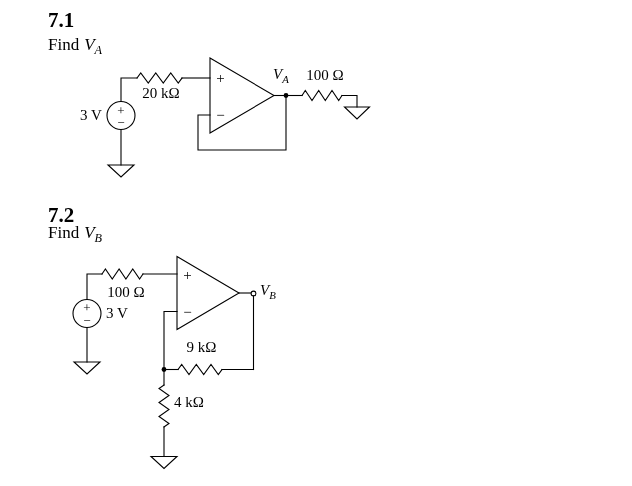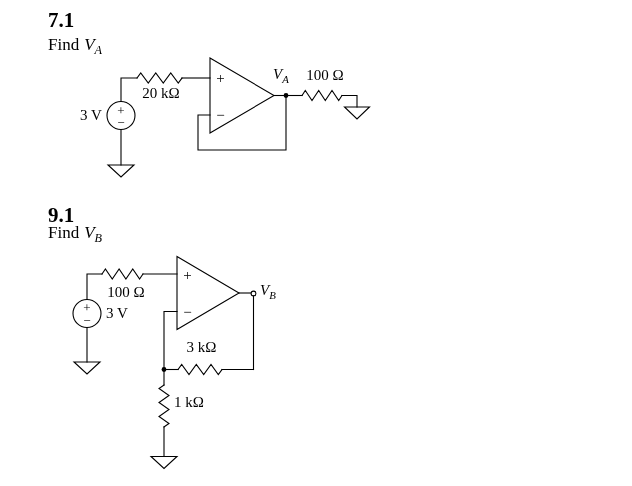--- a/index.html
+++ b/index.html
@@ -90,28 +90,28 @@
   <div class="srcsym" style="left:121px;top:109.5px">+</div>
   <div class="srcsym" style="left:121px;top:121.5px">−</div>
 
   <div class="lab" style="left:161px;top:93px">20 kΩ</div>
   <div class="sym" style="left:220.5px;top:78px">+</div>
   <div class="sym" style="left:220.5px;top:115px">−</div>
 
   <div class="lab var" style="left:281px;top:76px"><span>V</span><sub>A</sub></div>
   <div class="lab" style="left:325px;top:74.5px">100 Ω</div>
 
-  <div class="sec" style="left:48px;top:205px">9.1</div>
+  <div class="sec" style="left:48px;top:205px">7.2</div>
   <div class="find" style="left:48px;top:224px"><span class="w">Find</span><span class="var"><span>V</span><sub>B</sub></span></div>
 
   <div class="lab" style="left:126px;top:292px">100 Ω</div>
   <div class="lab" style="left:117px;top:313px">3 V</div>
   <div class="srcsym" style="left:87px;top:307px">+</div>
   <div class="srcsym" style="left:87px;top:320px">−</div>
 
   <div class="sym" style="left:187.5px;top:274.5px">+</div>
   <div class="sym" style="left:187.5px;top:311.5px">−</div>
 
   <div class="lab var" style="left:268px;top:292px"><span>V</span><sub>B</sub></div>
-  <div class="lab" style="left:201.5px;top:347px">3 kΩ</div>
-  <div class="lab" style="left:189px;top:401.5px">1 kΩ</div>
+  <div class="lab" style="left:201.5px;top:347px">9 kΩ</div>
+  <div class="lab" style="left:189px;top:401.5px">4 kΩ</div>
 
 </div>
 
 </body></html>

